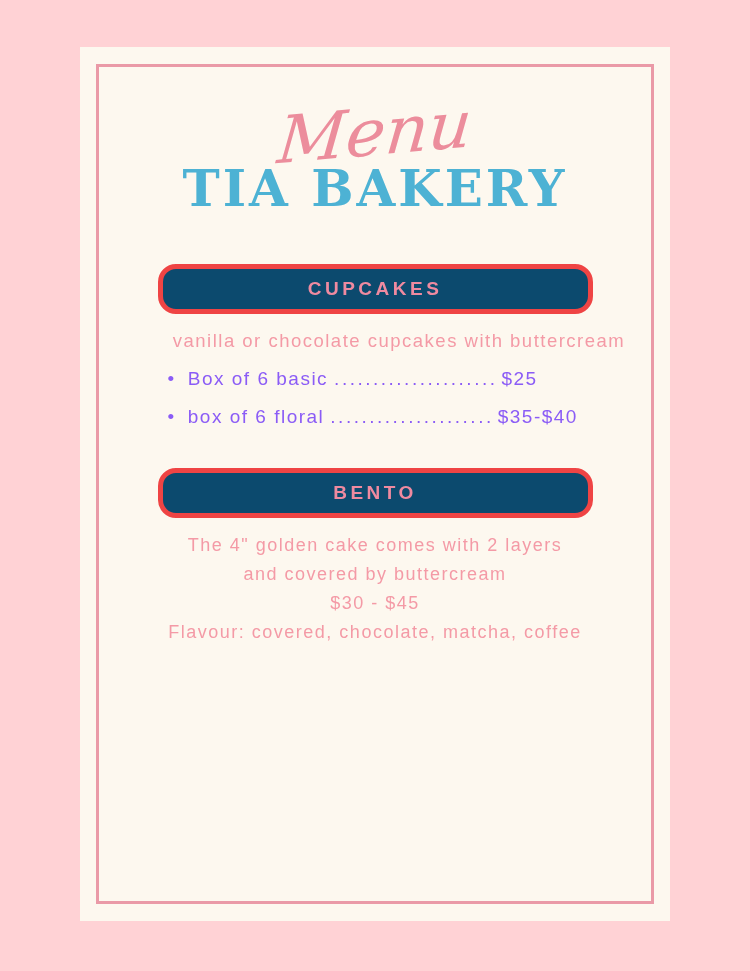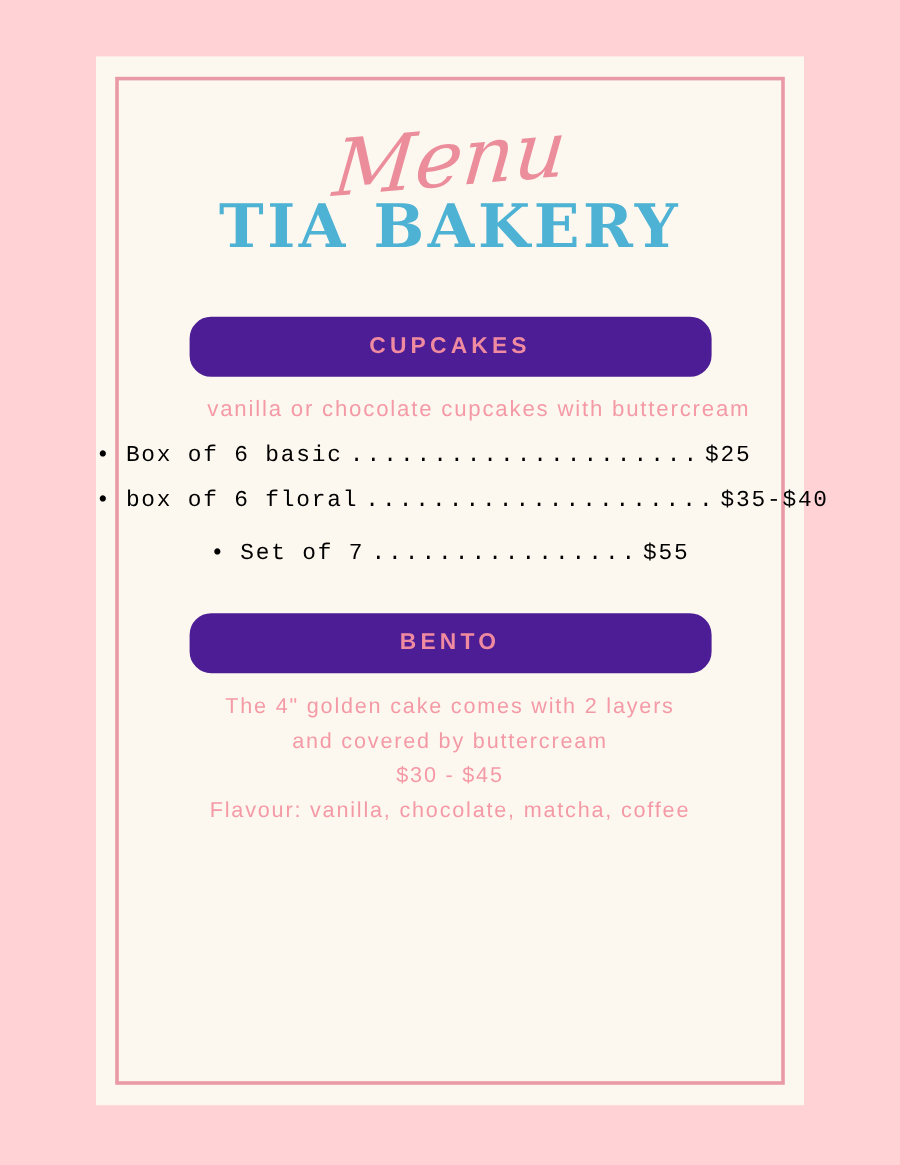--- a/index.html
+++ b/index.html
@@ -29,39 +29,38 @@
   .script-title span{
     display:inline-block;transform:skewX(-10deg) rotate(-5deg);
   }
   .main-title{
     margin:-20px 0 0 0;
     font-family:"DejaVu Serif", serif;font-weight:bold;
     font-size:50px;letter-spacing:3px;color:#4db2d4;
   }
   .pill{
     width:425px;margin:0 auto;box-sizing:content-box;
-    border:5px solid #4c1d95;border-radius:18px;
-    background:#4c1d95;padding:9px 0;
+    border:5px solid #ef4444;border-radius:18px;
+    background:#0c4a6e;padding:9px 0;
   }
   .pill-1{margin-top:46px;}
   .pill-2{margin-top:38px;}
   .pill-3{margin-top:32px;}
   .pill-label{
     font-weight:bold;letter-spacing:3.5px;color:#ef8aa0;font-size:19px;
   }
   .subtitle{
     margin-top:16px;color:#f49aa6;font-size:18.5px;letter-spacing:1.5px;margin-left:48px;
   }
   .items{
     display:inline-block;text-align:left;margin-top:8px;
   }
   .item{
-    color:#000000;font-size:19px;letter-spacing:1.5px;line-height:38px;
+    color:#8b5cf6;font-size:19px;letter-spacing:1.5px;line-height:38px;
     white-space:nowrap;
-    font-family:Liberation Mono, monospace;
   }
   .items-tight .item{line-height:35px;}
   .bullet{margin-right:12px;}
   .leader{letter-spacing:2.5px;margin:0 4px 0 6px;}
   .bento-text{
     margin-top:13px;color:#f49aa6;font-size:18px;letter-spacing:1.5px;
     line-height:29px;
   }
 </style>
 </head>
@@ -85,30 +84,27 @@
       <div class="item">
         <span class="bullet">•</span><span>Box of 6 basic</span><span class="leader">.....................</span><span class="price">$25</span>
       </div>
       <div class="item">
         <span class="bullet">•</span><span>box of 6 floral</span><span class="leader">.....................</span><span class="price">$35-$40</span>
       </div>
     </div>
 
     
     <div class="items items-tight">
-      <div class="item">
-        <span class="bullet">•</span><span>Set of 7</span><span class="leader">................</span><span class="price">$55</span>
-      </div>
     </div>
 
     
     <div class="pill pill-3">
       <span class="pill-label">BENTO</span>
     </div>
     <div class="bento-text">
       <div>The 4" golden cake comes with 2 layers</div>
       <div>and covered by buttercream</div>
       <div>$30 - $45</div>
-      <div>Flavour: vanilla, chocolate, matcha, coffee</div>
+      <div>Flavour: covered, chocolate, matcha, coffee</div>
     </div>
 
   </div>
 </div>
 
 </body></html>

